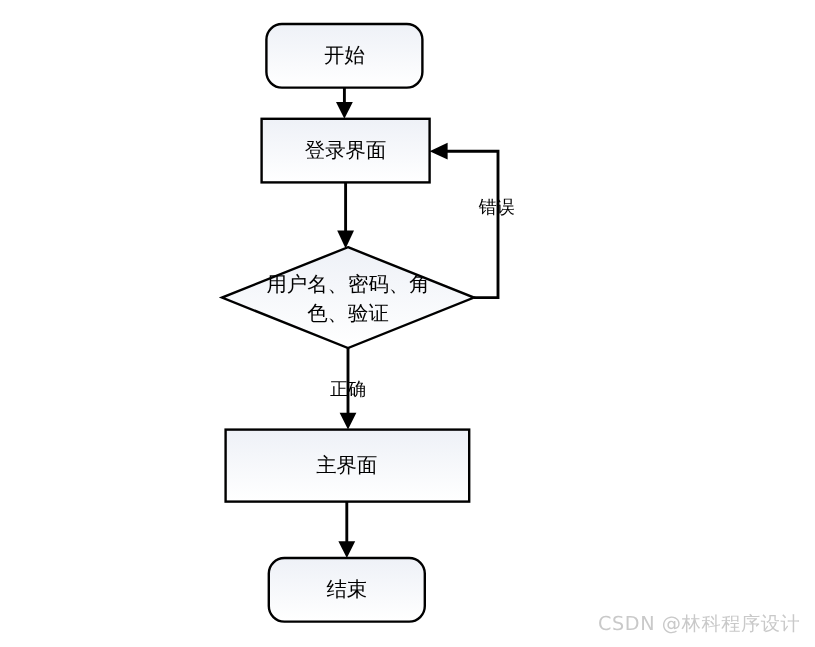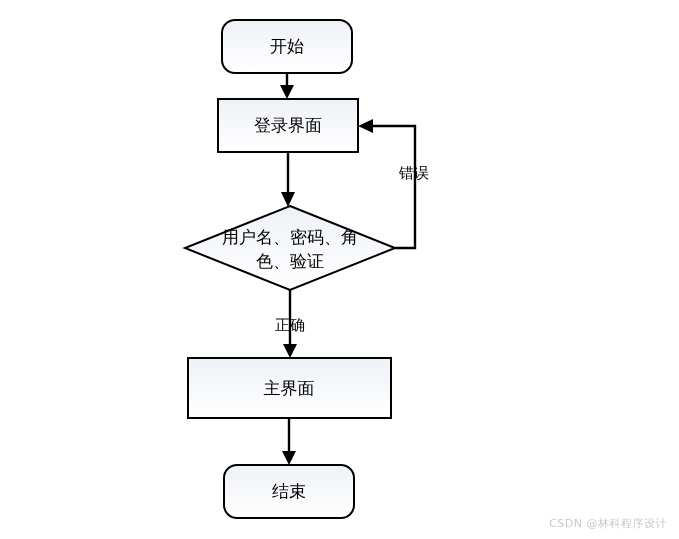--- a/index.html
+++ b/index.html
@@ -44,21 +44,21 @@
     stroke-width: 2.4;
     fill: none;
   }
   .arrow-head {
     fill: #000000;
   }
   .watermark {
     position: absolute;
     right: 12px;
     bottom: 8px;
-    font-size: 11px;
+    font-size: 16px;
     color: #c9c9c9;
     letter-spacing: 0.5px;
     white-space: nowrap;
     font-family: "DejaVu Sans", "Liberation Sans", sans-serif;
   }
 </style>
 </head>
 <body>
 
 <svg id="canvas" viewBox="0 0 679 539">

